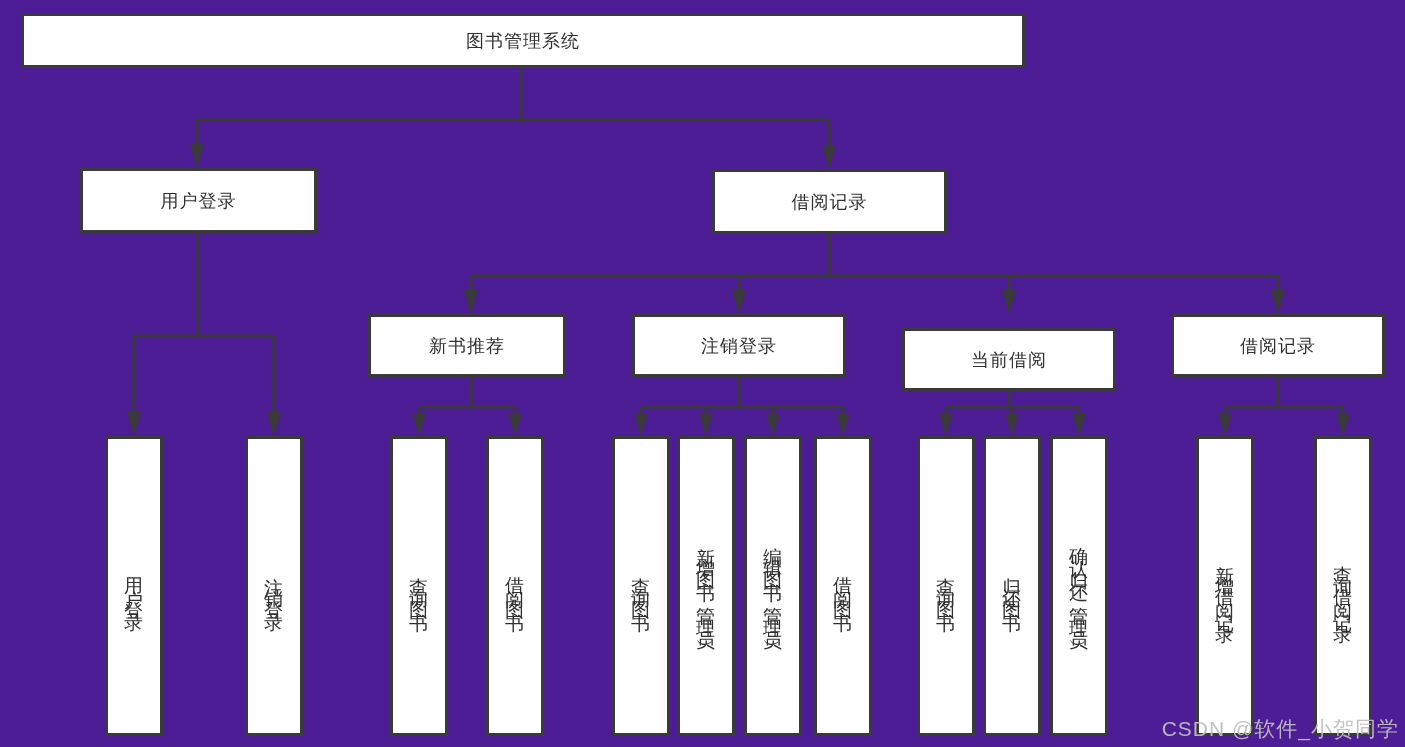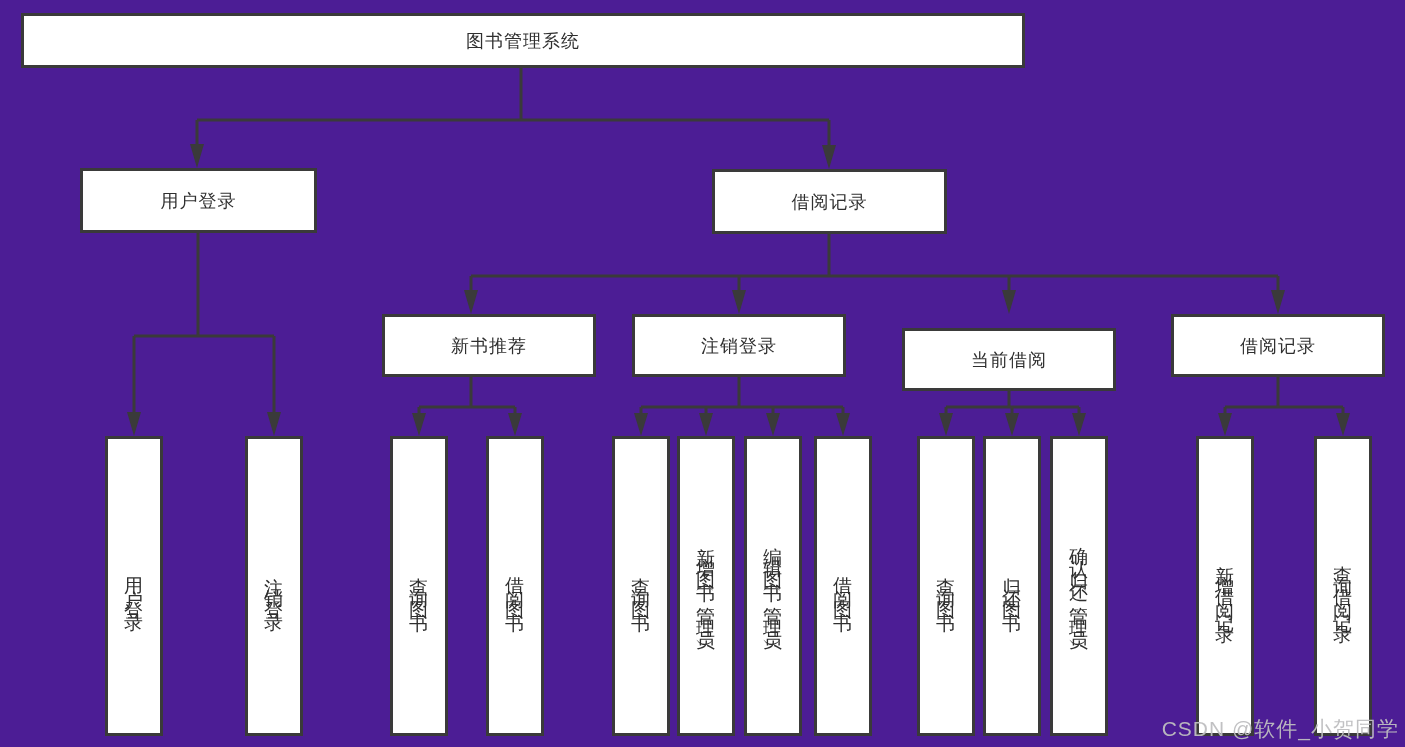--- a/index.html
+++ b/index.html
@@ -104,21 +104,21 @@
       <polygon points="1225,436 1218,413 1232,413"></polygon>
       <polygon points="1343,436 1336,413 1350,413"></polygon>
     </g>
   </svg>
 
   <div class="node h root" style="left:21px; top:13px; width:1004px; height:55px;">图书管理系统</div>
 
   <div class="node h" style="left:80px; top:168px; width:237px; height:65px;">用户登录</div>
   <div class="node h" style="left:712px; top:169px; width:235px; height:65px;">借阅记录</div>
 
-  <div class="node h" style="left:382px; top:314px; width:214px; height:63px;">新书推荐</div>
+  <div class="node h" style="left:368px; top:314px; width:198px; height:63px;">新书推荐</div>
   <div class="node h" style="left:632px; top:314px; width:214px; height:63px;">注销登录</div>
   <div class="node h" style="left:902px; top:328px; width:214px; height:63px;">当前借阅</div>
   <div class="node h" style="left:1171px; top:314px; width:214px; height:63px;text-align:right;">借阅记录</div>
 
   <div class="node leaf" style="left:105px; top:436px; width:58px; height:300px;">用户登录</div>
   <div class="node leaf" style="left:245px; top:436px; width:58px; height:300px;">注销登录</div>
 
   <div class="node leaf" style="left:390px; top:436px; width:58px; height:300px;">查询图书</div>
   <div class="node leaf" style="left:486px; top:436px; width:58px; height:300px;">借阅图书</div>
 

